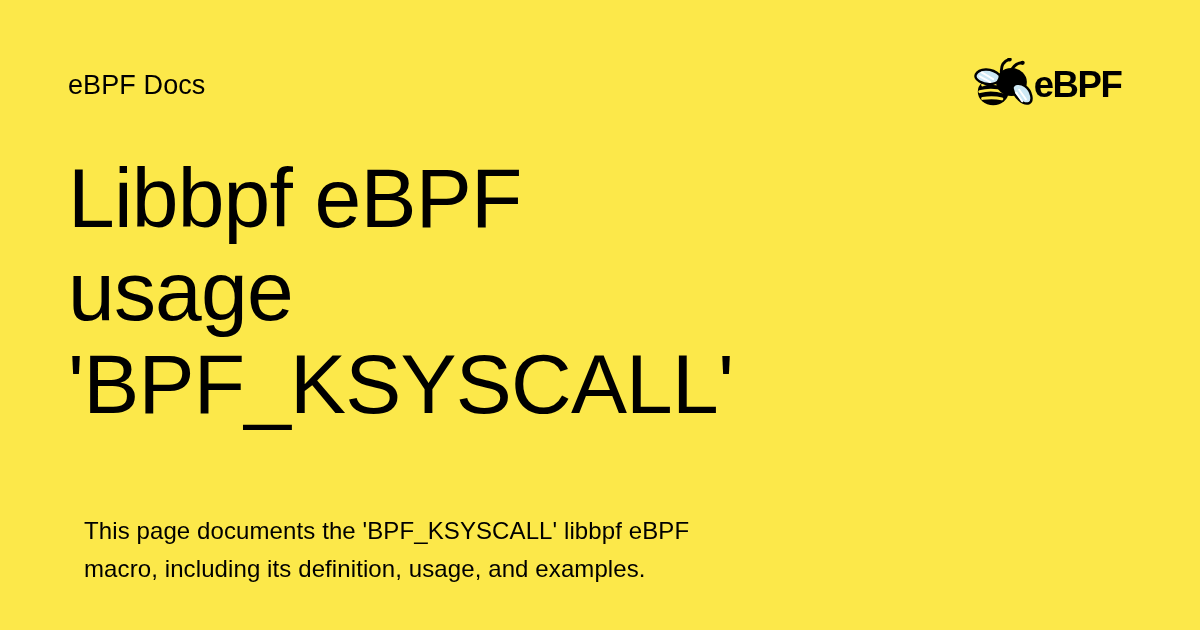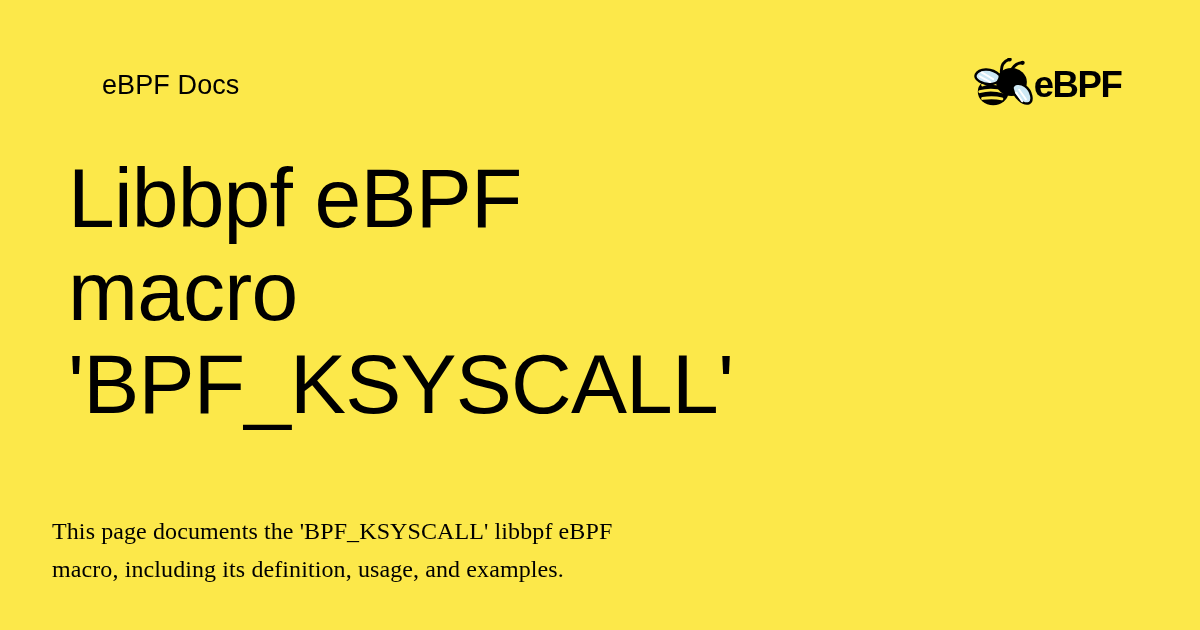--- a/index.html
+++ b/index.html
@@ -25,21 +25,20 @@
   
   .header {
     position: absolute;
     left: 68px;
     right: 74px;
     top: 58px;
     height: 54px;
     display: flex;
     align-items: center;
     justify-content: space-between;
-    margin-left: 34px;
   }
   .site-name {
     font-size: 27px;
     font-weight: 400;
     color: #000000;
     letter-spacing: 0.1px;
     line-height: 1;
     white-space: nowrap;
   }
   .brand-logo {
@@ -67,24 +66,23 @@
     color: #000000;
     letter-spacing: -0.8px;
     margin: 0;
     white-space: pre-line;
     font-stretch: normal;
   }
 
   
   .description-block {
     position: absolute;
-    left: 52px;
+    left: 84px;
     top: 512px;
     width: 780px;
-    font-family: Liberation Serif, serif;
   }
   .description {
     font-size: 24px;
     line-height: 38px;
     font-weight: 400;
     color: #000000;
     letter-spacing: 0.1px;
     margin: 0;
     white-space: pre-line;
   }
@@ -123,21 +121,21 @@
         </g>
         <g fill="#000">
           <text x="128" y="82" font-family="'Liberation Sans', sans-serif" font-size="76" font-weight="bold" letter-spacing="-3">eBPF</text>
         </g>
       </svg>
     </div>
   </div>
 
   <div class="title-block">
     <h1 class="title">Libbpf eBPF
-macro
+usage
 'BPF_KSYSCALL'</h1>
   </div>
 
   <div class="description-block">
     <p class="description">This page documents the 'BPF_KSYSCALL' libbpf eBPF
 macro, including its definition, usage, and examples.</p>
   </div>
 
 </div>
 

